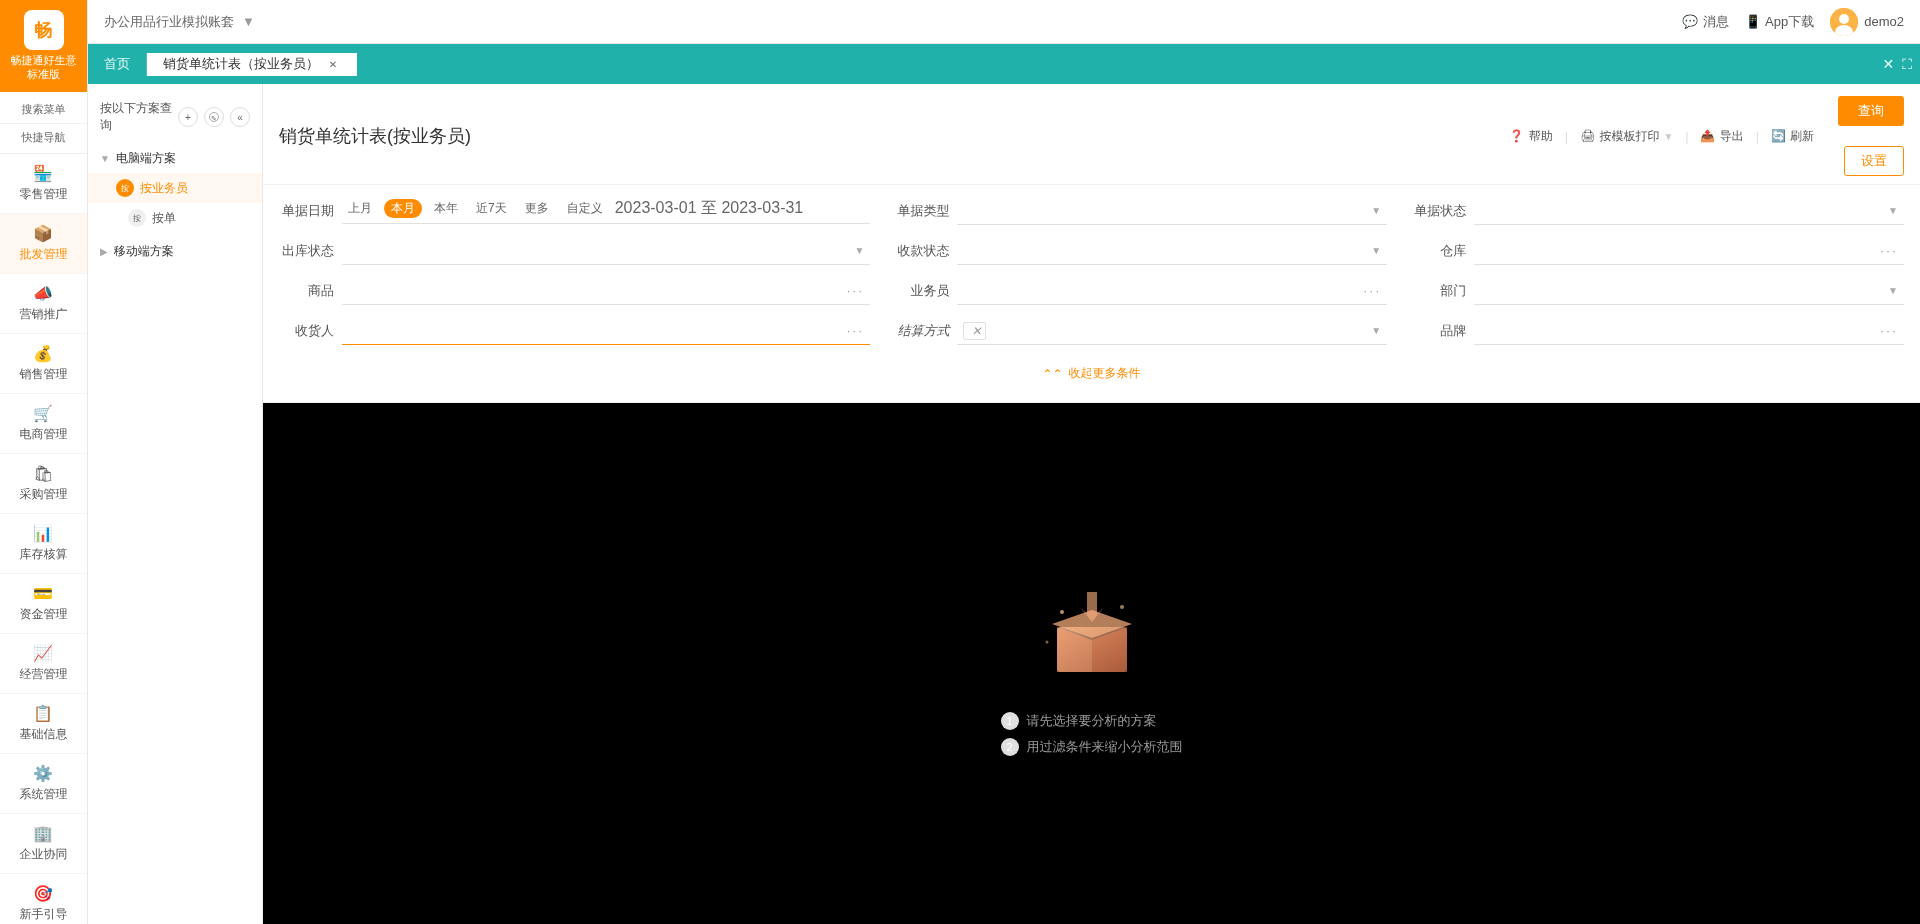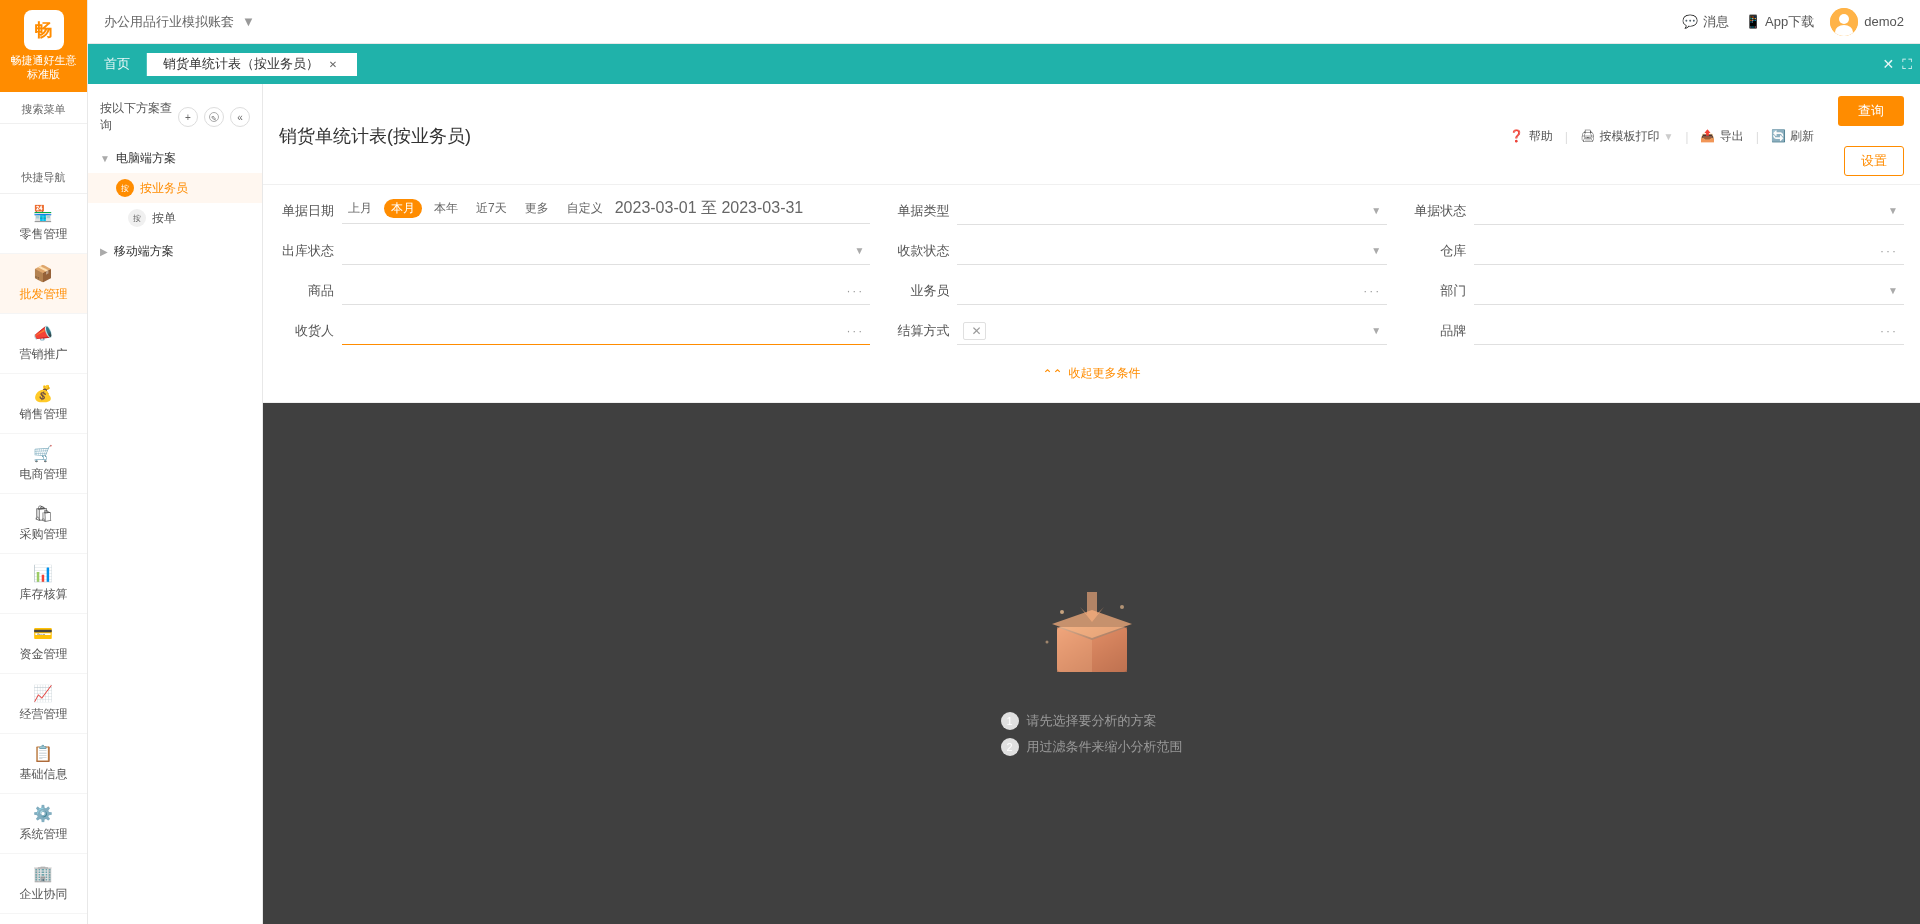--- a/index.html
+++ b/index.html
@@ -32,21 +32,21 @@
     
     .tabbar { height: 40px; background: #20b2aa; display: flex; align-items: center; padding: 0 0 0 0; }
     .tab { display: flex; align-items: center; padding: 0 16px; height: 23px; font-size: 13px; cursor: pointer; color: rgba(255,255,255,0.8); gap: 6px; border-right: 1px solid rgba(255,255,255,0.2); }
     .tab.active { background: #fff; color: #333; border-right: none; }
     .tab-close { width: 16px; height: 16px; border-radius: 50%; display: flex; align-items: center; justify-content: center; font-size: 10px; cursor: pointer; color: #666; }
     .tab-home { color: rgba(255,255,255,0.9); font-size: 13px; }
     .tabbar-right { margin-left: auto; display: flex; align-items: center; gap: 8px; padding-right: 8px; }
     .tabbar-icon-btn { color: rgba(255,255,255,0.9); cursor: pointer; font-size: 14px; }
 
     
-    .content { flex: 1; overflow-y: auto; display: flex; background: #404040; }
+    .content { flex: 1; overflow-y: auto; display: flex; background: #000000; }
 
     
     .left-panel { width: 175px; background: #fff; border-right: 1px solid #e8e8e8; flex-shrink: 0; padding: 10px 0; }
     .left-panel-header { display: flex; align-items: center; justify-content: space-between; padding: 6px 12px; font-size: 12px; color: #555; }
     .left-panel-icons { display: flex; gap: 6px; }
     .left-panel-icon { width: 20px; height: 20px; border-radius: 50%; border: 1px solid #ddd; display: flex; align-items: center; justify-content: center; font-size: 10px; cursor: pointer; color: #666; }
     .left-panel-tree { padding: 4px 0; }
     .tree-group { }
     .tree-group-header { display: flex; align-items: center; padding: 6px 12px; gap: 6px; font-size: 12px; color: #333; cursor: pointer; }
     .tree-item { display: flex; align-items: center; padding: 6px 12px 6px 28px; gap: 6px; font-size: 12px; cursor: pointer; color: #555; }
@@ -104,21 +104,21 @@
 <div class="sidebar">
   <div class="sidebar-logo">
     <div class="logo-icon">畅</div>
     <div class="logo-text" style="white-space:pre-line;">畅捷通好生意
 标准版</div>
   </div>
 
   <div class="sidebar-search" style="padding:10px 0 6px;">
     <div style="font-size:11px;color:#666;">搜索菜单</div>
   </div>
-  <div class="sidebar-nav" style="padding:6px 8px 8px;margin-top:40px;">
+  <div class="sidebar-nav" style="padding:6px 8px 8px;">
     <div style="font-size:11px;color:#666;">快捷导航</div>
   </div>
 
   <div class="sidebar-menu">
     <div class="sidebar-item">
       <div class="sidebar-item-icon">🏪</div>
       <span>零售管理</span>
     </div>
     <div class="sidebar-item" style="background:#fff7f0;">
       <div class="sidebar-item-icon">📦</div>
@@ -375,21 +375,21 @@
 
         <div class="filter-row">
           <div class="filter-item" style="flex:1.2;">
             <span class="filter-label">收货人</span>
             <div class="filter-control active-border">
               <span class="filter-control-text"></span>
               <span class="filter-dots">···</span>
             </div>
           </div>
           <div class="filter-divider"></div>
-          <div class="filter-item" style="flex:1;">
+          <div class="filter-item" style="flex:1;font-style:italic;">
             <span class="filter-label">结算方式</span>
             <div class="filter-control">
               <div class="filter-control-tag">
                 <span></span>
                 <span class="filter-control-tag-close">✕</span>
               </div>
               <span class="filter-chevron">▼</span>
             </div>
           </div>
           <div class="filter-divider"></div>

